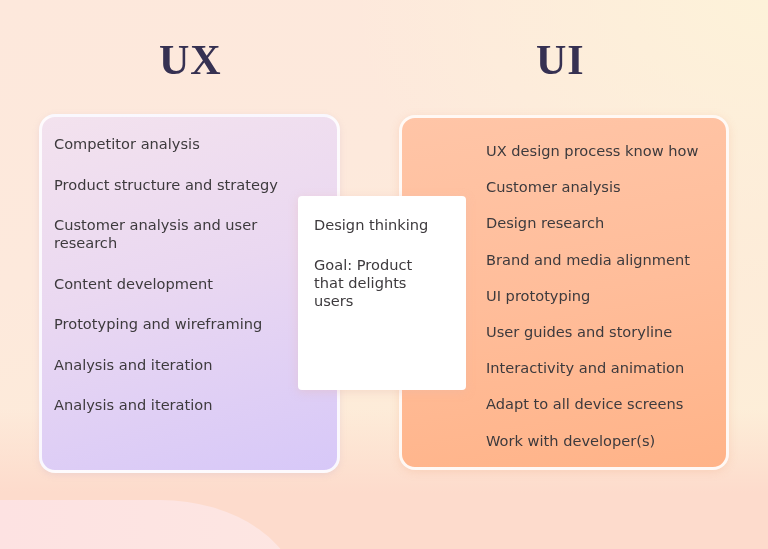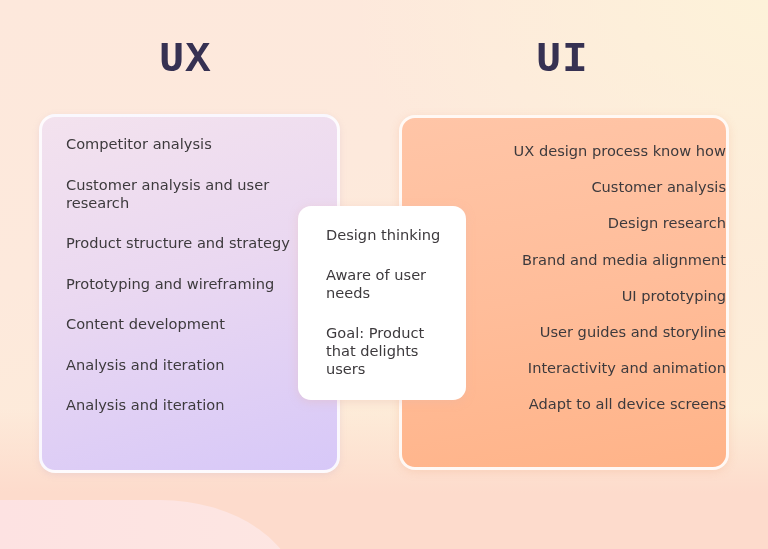--- a/index.html
+++ b/index.html
@@ -31,21 +31,21 @@
       left: 0;
       top: 500px;
       width: 300px;
       height: 120px;
       border-top-right-radius: 140px 100px;
       background: linear-gradient(90deg, #fde2e2 0%, #fde6e2 100%);
     }
     .heading {
       position: absolute;
       top: 36px;
-      font-family: Liberation Mono, monospace;
+      font-family: Liberation Serif, serif;
       font-weight: bold;
       font-size: 42px;
       color: #363152;
       letter-spacing: 1px;
     }
     .heading.ux { left: 159px; }
     .heading.ui { left: 536px; }
 
     .panel {
       position: absolute;
@@ -65,83 +65,82 @@
       left: 399px;
       top: 115px;
       width: 330px;
       height: 355px;
       background: linear-gradient(170deg, #ffc5a7 0%, #ffbd9a 50%, #ffb388 100%);
       border: 3px solid rgba(255,255,255,0.9);
       box-shadow: 0 2px 8px rgba(240,160,120,0.25);
     }
     .panel-center {
       left: 298px;
-      top: 206px;
+      top: 196px;
       width: 168px;
       height: 194px;
       background: #ffffff;
-      border-radius: 13px;
+      border-radius: 4px;
       box-shadow: 0 2px 10px rgba(230,180,170,0.35);
       z-index: 3;
     }
     .list {
       list-style: none;
       margin: 0;
       padding: 0;
       position: absolute;
     }
     .list li {
       font-size: 14.6px;
       line-height: 18px;
       color: #3d3a3d;
-      margin-left: 12px;
     }
     .ux-list { left: 12px; top: 18px; width: 270px; }
     .ux-list li { margin-bottom: 22.5px; }
 
     .ui-list { left: 84px; top: 24px; width: 240px; }
-    .ui-list li { margin-bottom: 18.2px; text-align: right; }
+    .ui-list li { margin-bottom: 18.2px; }
 
     .center-list { left: 16px; top: 20px; width: 140px; }
     .center-list li { margin-bottom: 22px; }
   </style>
 </head>
 <body>
 
 <div class="bg-top-right"></div>
 <div class="bg-bottom"></div>
 <div class="bg-blob"></div>
 
 <div class="heading ux">UX</div>
 <div class="heading ui">UI</div>
 
 <div class="panel panel-ux">
   <ul class="list ux-list">
     <li>Competitor analysis</li>
+    <li>Product structure and strategy</li>
     <li style="width:225px;">Customer analysis and user research</li>
-    <li>Product structure and strategy</li>
+    <li>Content development</li>
     <li>Prototyping and wireframing</li>
-    <li>Content development</li>
     <li>Analysis and iteration</li>
     <li>Analysis and iteration</li>
   </ul>
 </div>
 
 <div class="panel panel-ui">
   <ul class="list ui-list">
     <li>UX design process know how</li>
     <li>Customer analysis</li>
     <li>Design research</li>
     <li>Brand and media alignment</li>
     <li>UI prototyping</li>
     <li>User guides and storyline</li>
     <li>Interactivity and animation</li>
     <li>Adapt to all device screens</li>
+    <li>Work with developer(s)</li>
   </ul>
 </div>
 
 <div class="panel panel-center">
   <ul class="list center-list">
     <li>Design thinking</li>
-    <li style="width:110px;">Aware of user needs</li>
     <li style="width:112px;">Goal: Product that delights users</li>
   </ul>
 </div>
 
 </body></html>

